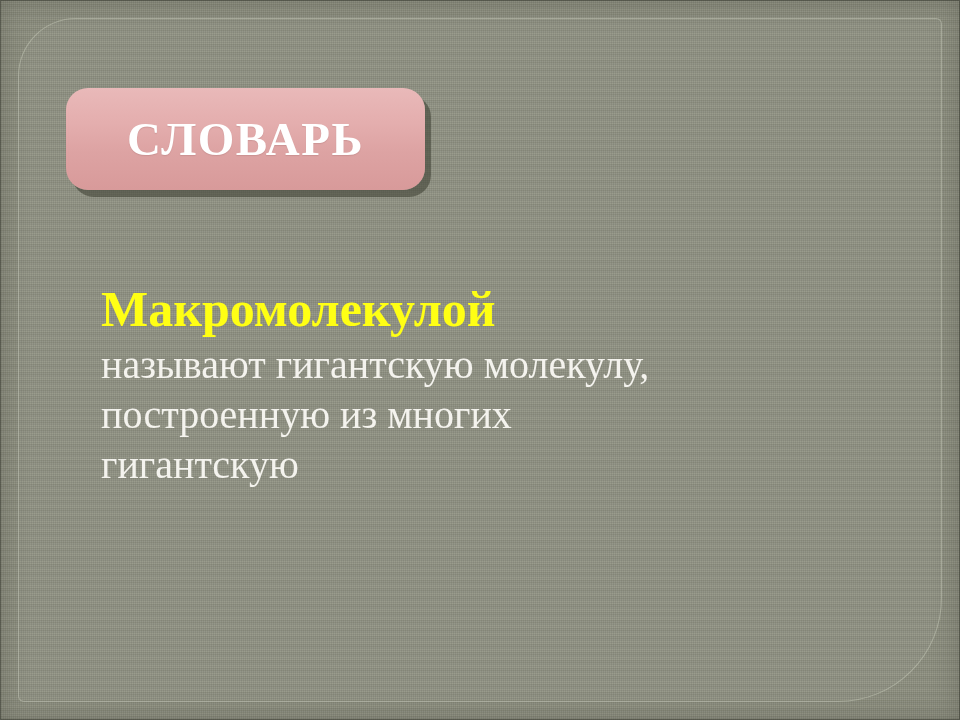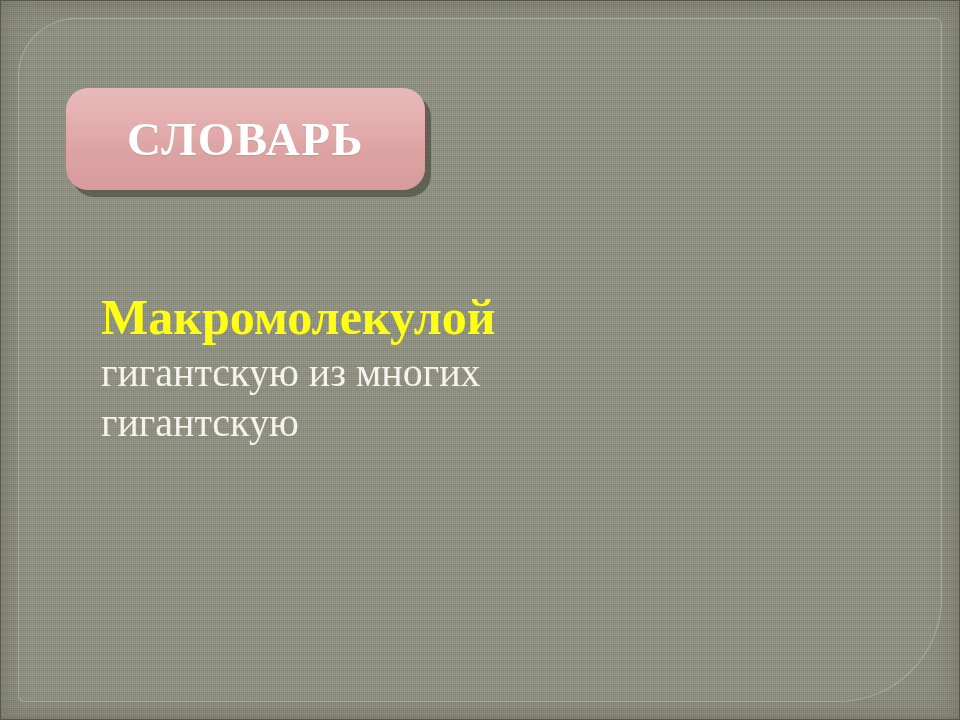--- a/index.html
+++ b/index.html
@@ -72,21 +72,21 @@
     letter-spacing: 1.5px;
     line-height: 1;
     white-space: nowrap;
     text-shadow: 0 1px 1px rgba(150,100,100,0.25);
   }
 
   
   .definition {
     position: absolute;
     left: 101px;
-    top: 286px;
+    top: 278px;
     width: 700px;
   }
 
   .def-line {
     font-size: 40px;
     line-height: 50px;
     color: #f4f3ee;
     white-space: nowrap;
   }
 
@@ -104,17 +104,18 @@
 <div id="slide">
 
   <div class="frame"></div>
 
   <div class="badge">
     <span class="badge-label">СЛОВАРЬ</span>
   </div>
 
   <div class="definition">
     <div class="def-term">Макромолекулой</div>
-    <div class="def-line">гигантскую из многих</div>
+    <div class="def-line">называют гигантскую молекулу,</div>
+    <div class="def-line">построенную из многих</div>
     <div class="def-line">гигантскую</div>
   </div>
 
 </div>
 
 </body></html>

